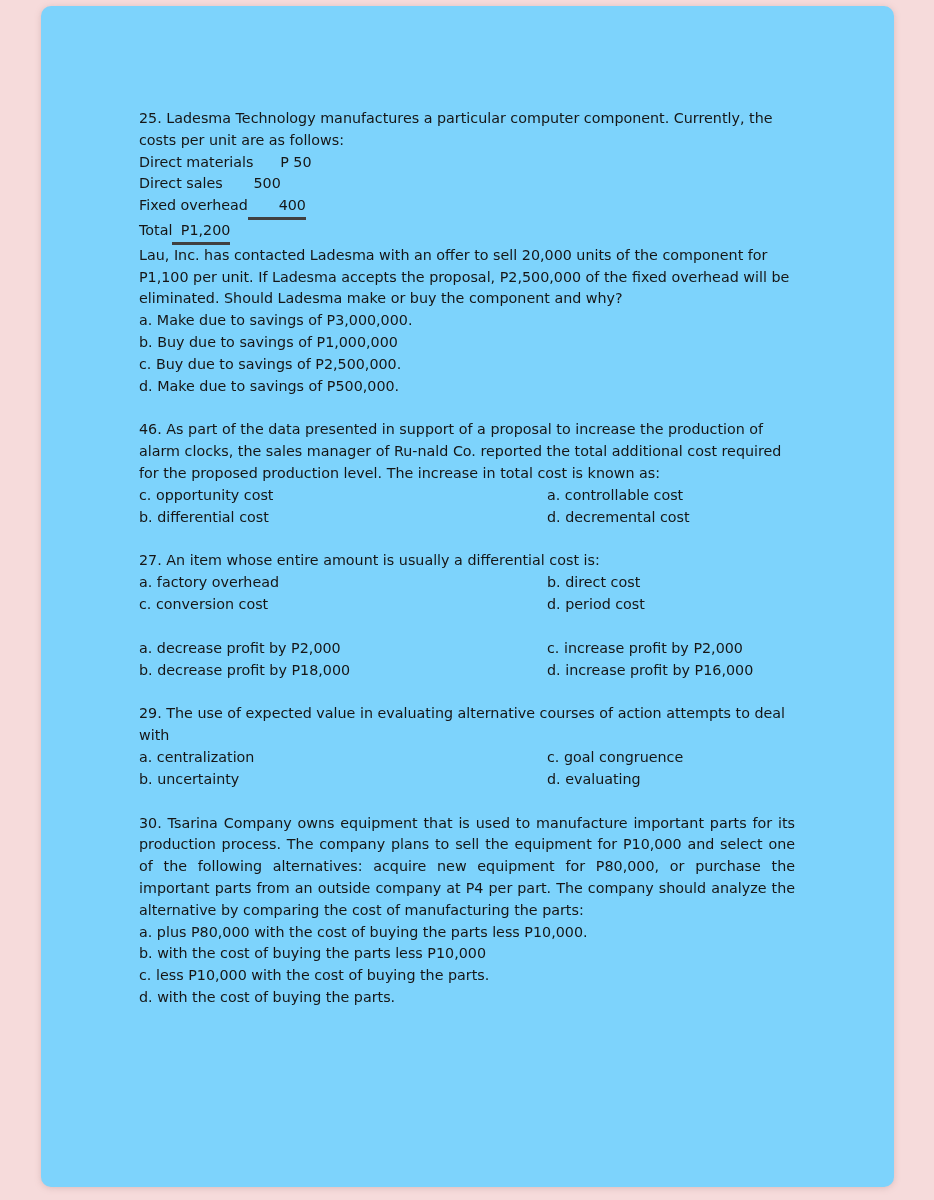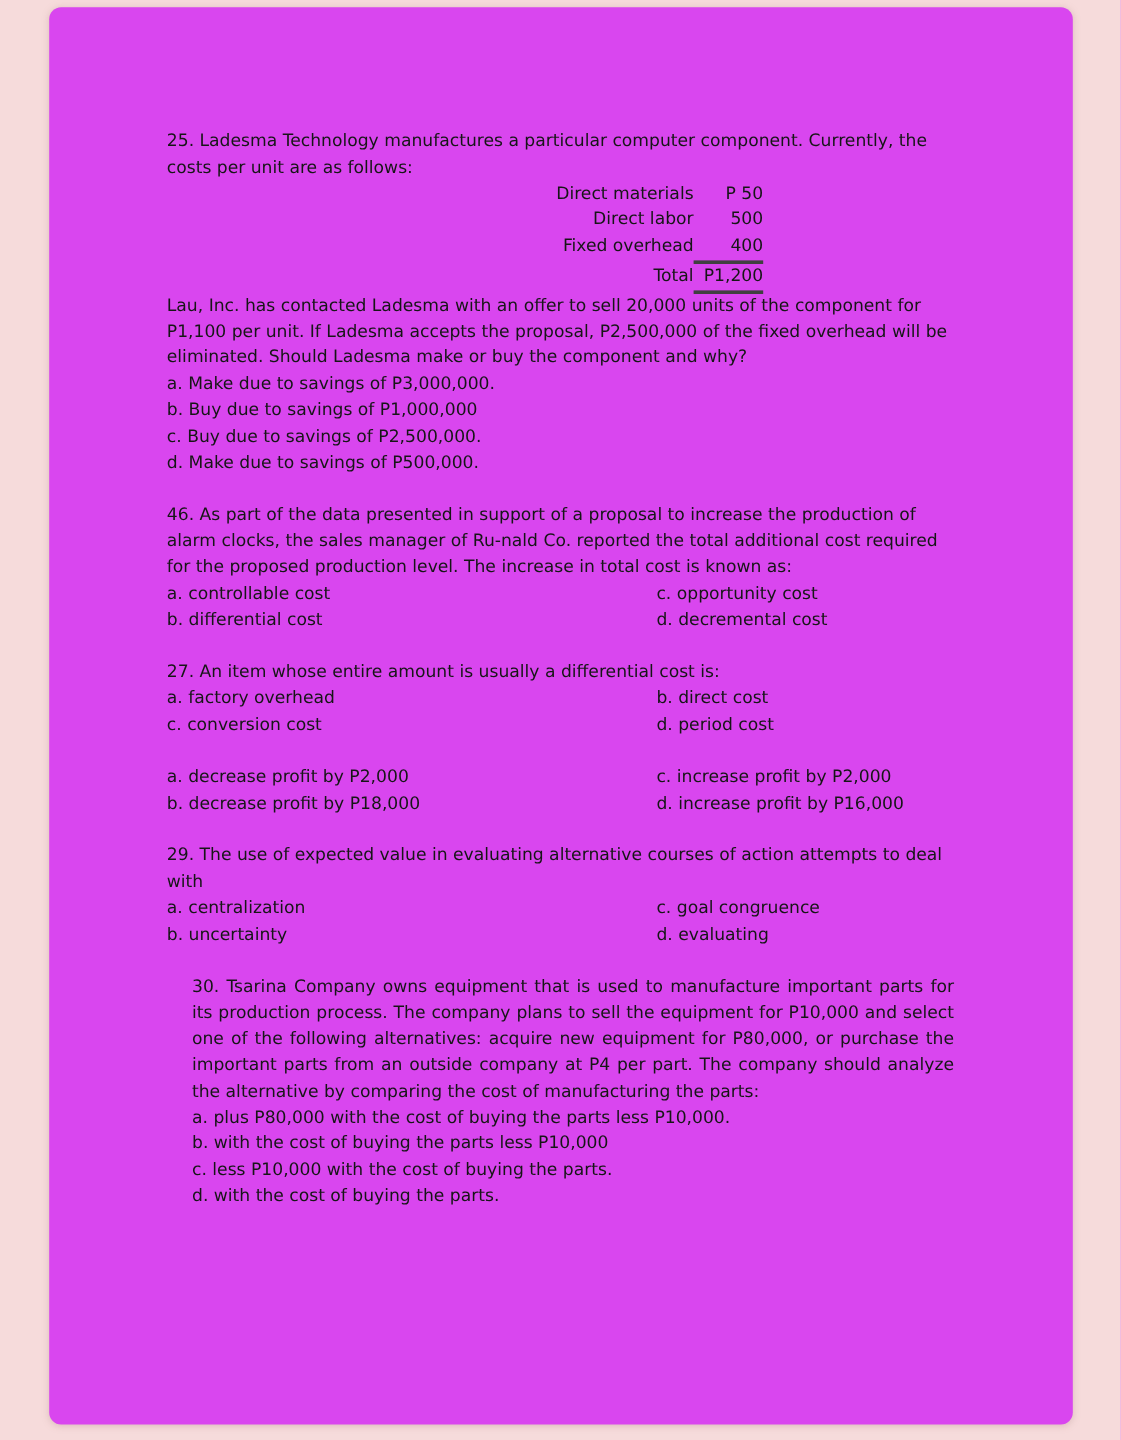--- a/index.html
+++ b/index.html
@@ -12,55 +12,55 @@
     font-family: "DejaVu Sans", sans-serif;
     position: relative;
     overflow: hidden;
   }
   .sheet {
     position: absolute;
     left: 41px;
     top: 6px;
     width: 853px;
     height: 1181px;
-    background: #d946ef;
+    background: #7dd3fc;
     border-radius: 10px;
     box-shadow: 0 1px 6px rgba(170, 130, 130, 0.35);
   }
   .content {
     padding: 102px 99px 0 98px;
     font-size: 14.3px;
     line-height: 21.8px;
     color: #161616;
   }
   .question { margin: 0 0 22px 0; }
-  .question:last-child { margin-bottom: 0; margin-left: 21px; }
+  .question:last-child { margin-bottom: 0; }
   .para { margin: 0; }
   .justify { text-align: justify; }
   .cost-table { width: 497px; }
-  .cost-row { display: flex; justify-content: flex-end; }
+  .cost-row { display: flex; justify-content: flex-start; }
   .c-value { text-align: right; min-width: 58px; }
   .u1 { border-bottom: 3px solid #404040; }
   .opt-grid { display: grid; grid-template-columns: 408px auto; }
 </style>
 </head>
 <body>
 
 <div class="sheet">
   <div class="content">
 
     <section class="question">
       <p class="para">25. Ladesma  Technology manufactures a particular computer component. Currently, the costs per unit are as follows:</p>
       <div class="cost-table">
         <div class="cost-row">
           <span class="c-label">Direct materials</span>
           <span class="c-value">P 50</span>
         </div>
         <div class="cost-row">
-          <span class="c-label">Direct labor</span>
+          <span class="c-label">Direct sales</span>
           <span class="c-value">500</span>
         </div>
         <div class="cost-row">
           <span class="c-label">Fixed overhead</span>
           <span class="c-value u1">400</span>
         </div>
         <div class="cost-row">
           <span class="c-label">Total</span>
           <span class="c-value u1">P1,200</span>
         </div>
@@ -70,22 +70,22 @@
         <div class="option">a. Make due to savings of P3,000,000.</div>
         <div class="option">b. Buy due to savings of P1,000,000</div>
         <div class="option">c. Buy due to savings of P2,500,000.</div>
         <div class="option">d. Make due to savings of P500,000.</div>
       </div>
     </section>
 
     <section class="question">
       <p class="para">46. As part of the data presented in support of a proposal to increase the production of alarm clocks, the sales manager of Ru-nald Co. reported the total additional cost required for the proposed production level. The increase in total cost is known as:</p>
       <div class="opt-grid">
+        <div class="option">c. opportunity cost</div>
         <div class="option">a. controllable cost</div>
-        <div class="option">c. opportunity cost</div>
         <div class="option">b. differential cost</div>
         <div class="option">d. decremental cost</div>
       </div>
     </section>
 
     <section class="question">
       <p class="para">27. An item whose entire amount is usually a differential cost is:</p>
       <div class="opt-grid">
         <div class="option">a. factory overhead</div>
         <div class="option">b. direct cost</div>

